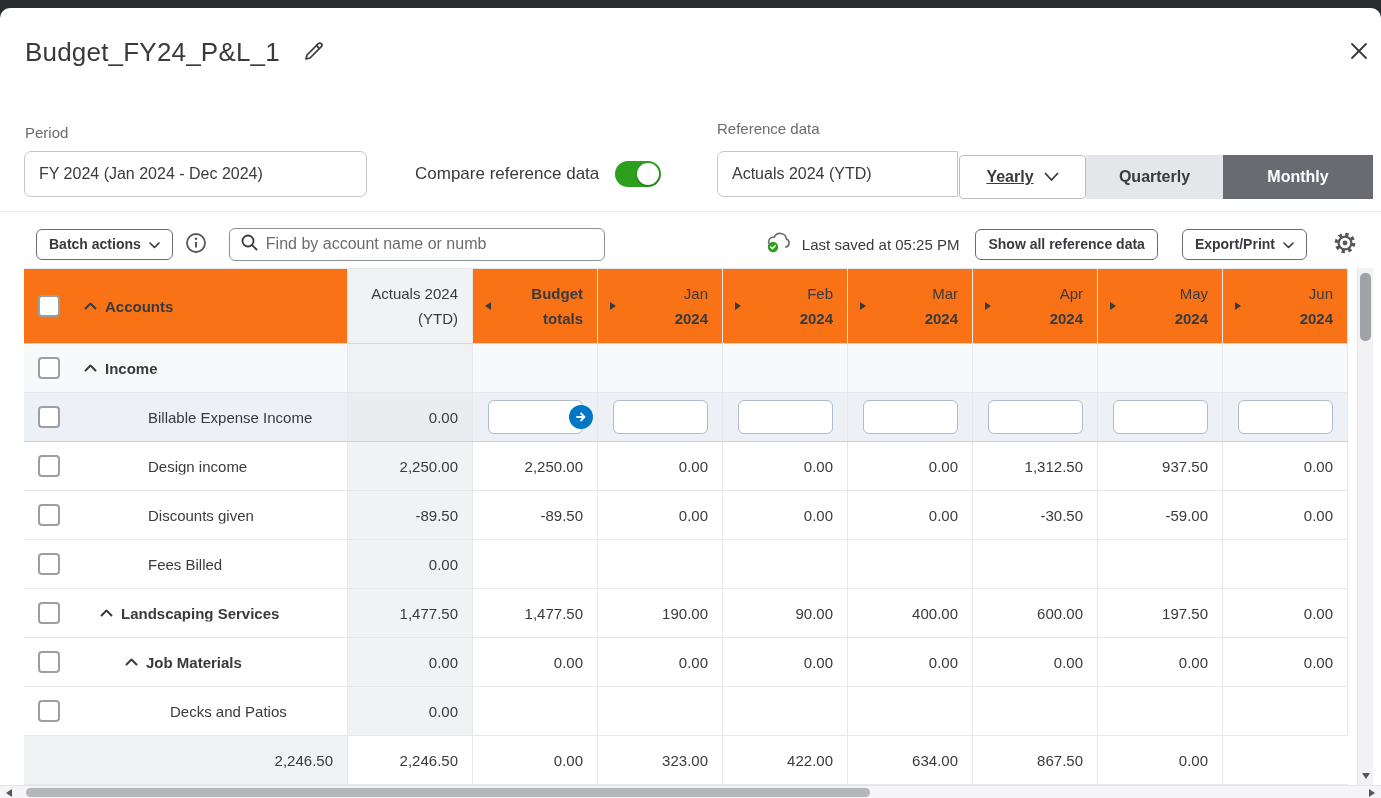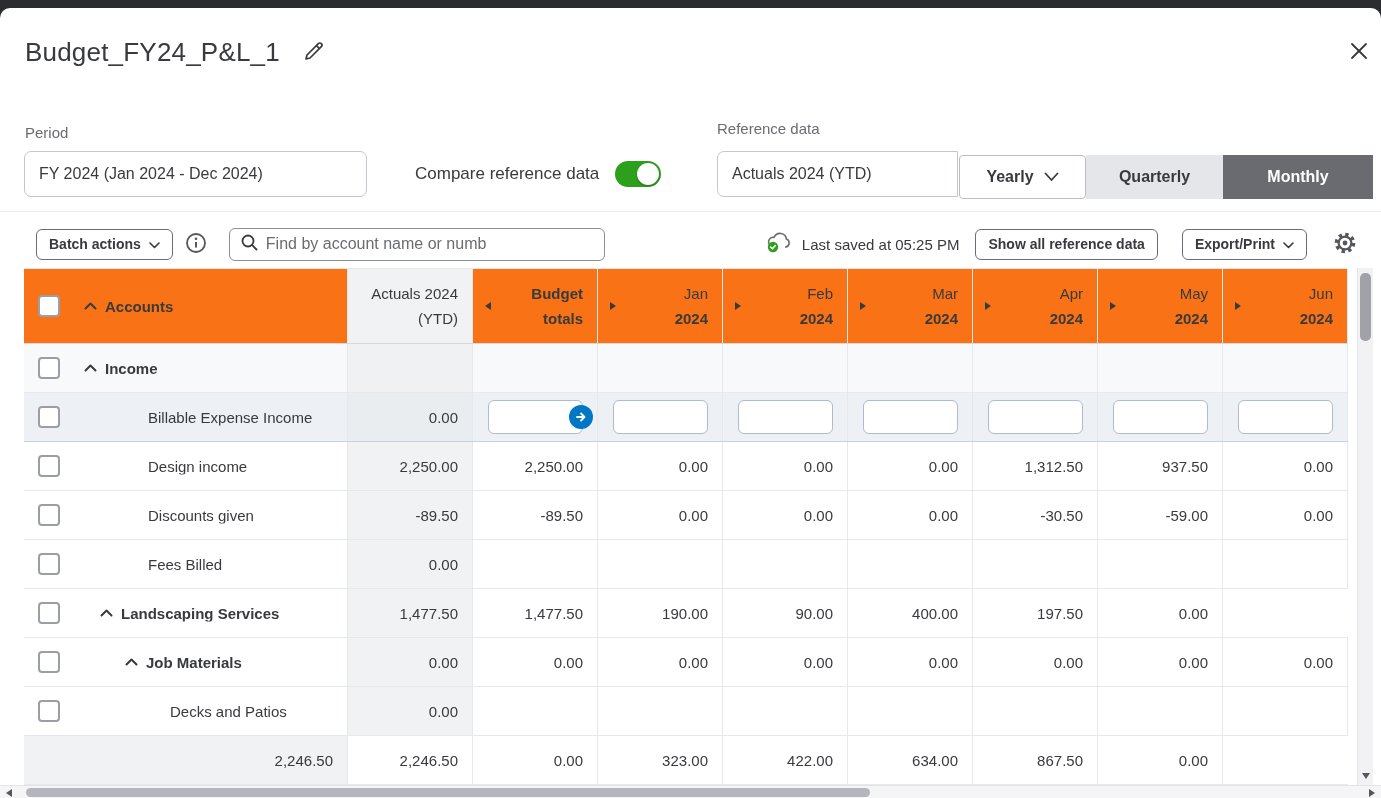--- a/index.html
+++ b/index.html
@@ -21,21 +21,21 @@
   .picker { position:absolute; height:46px; border:1px solid #c3c6cc; border-radius:7px; background:#fff; display:flex; align-items:center; padding:0 14px; font-size:16px; color:#393a3d; cursor:pointer; }
   .picker-period { left:24px; top:151px; width:343px; }
   .picker-ref { left:717px; top:151px; width:241px; border-radius:7px 0 0 7px; }
   .compare-row { position:absolute; left:415px; top:160px; height:28px; display:flex; align-items:center; gap:16px; }
   .compare-label { font-size:17px; color:#393a3d; }
   .toggle { width:46px; height:26px; border-radius:13px; background:#2ca01c; position:relative; cursor:pointer; flex:0 0 auto; }
   .toggle .knob { position:absolute; right:2px; top:2px; width:22px; height:22px; border-radius:50%; background:#fff; box-shadow:0 1px 2px rgba(0,0,0,.35); }
 
   .segments { position:absolute; left:959px; top:155px; height:44px; display:flex; }
   .seg { height:44px; border:none; font-family:inherit; font-size:16px; font-weight:700; color:#393a3d; display:flex; align-items:center; justify-content:center; gap:10px; cursor:pointer; }
-  .seg.yearly { width:127px; background:#fff; border:1px solid #babdc4; border-radius:4px; }
+  .seg.yearly { width:127px; background:#fff; border:1px solid #babdc4; border-radius:4px;text-decoration:underline; }
   .seg.quarterly { width:137px; background:#e4e6e9; }
   .seg.monthly { width:150px; background:#696b70; color:#fff; }
 
   
   .toolbar { position:absolute; left:0; right:0; top:211px; height:57px; border-top:1px solid #e7e9eb; display:flex; align-items:center; padding:8px 24px 0 36px; background:#fff; }
   .tbtn { height:31px; border:1px solid #6b6c72; border-radius:6px; background:#fff; font-family:inherit; font-size:14px; font-weight:600; color:#393a3d; display:flex; align-items:center; gap:8px; padding:0 12px; cursor:pointer; white-space:nowrap; }
   .info-wrap { margin-left:12px; display:flex; align-items:center; background:none; border:none; cursor:pointer; }
   .searchbox { margin-left:22px; width:376px; height:33px; border:1px solid #8d9096; border-radius:6px; display:flex; align-items:center; padding:0 10px; gap:8px; background:#fff; }
   .searchbox input { border:none; outline:none; flex:1; font-family:inherit; font-size:16px; color:#0369a1; background:transparent; }
   .searchbox input::placeholder { color:#6b6c72; }
@@ -468,20 +468,23 @@
         <div class="cell num">
           <span>190.00</span>
         </div>
         <div class="cell num">
           <span>90.00</span>
         </div>
         <div class="cell num">
           <span>400.00</span>
         </div>
         <div class="cell num">
+          <span>600.00</span>
+        </div>
+        <div class="cell num">
           <span>197.50</span>
         </div>
         <div class="cell num">
           <span>0.00</span>
         </div>
       </div>
       <div class="trow group">
         <div class="cell">
           <span class="cbx"></span>
           <span class="acc-content lv-group3">

